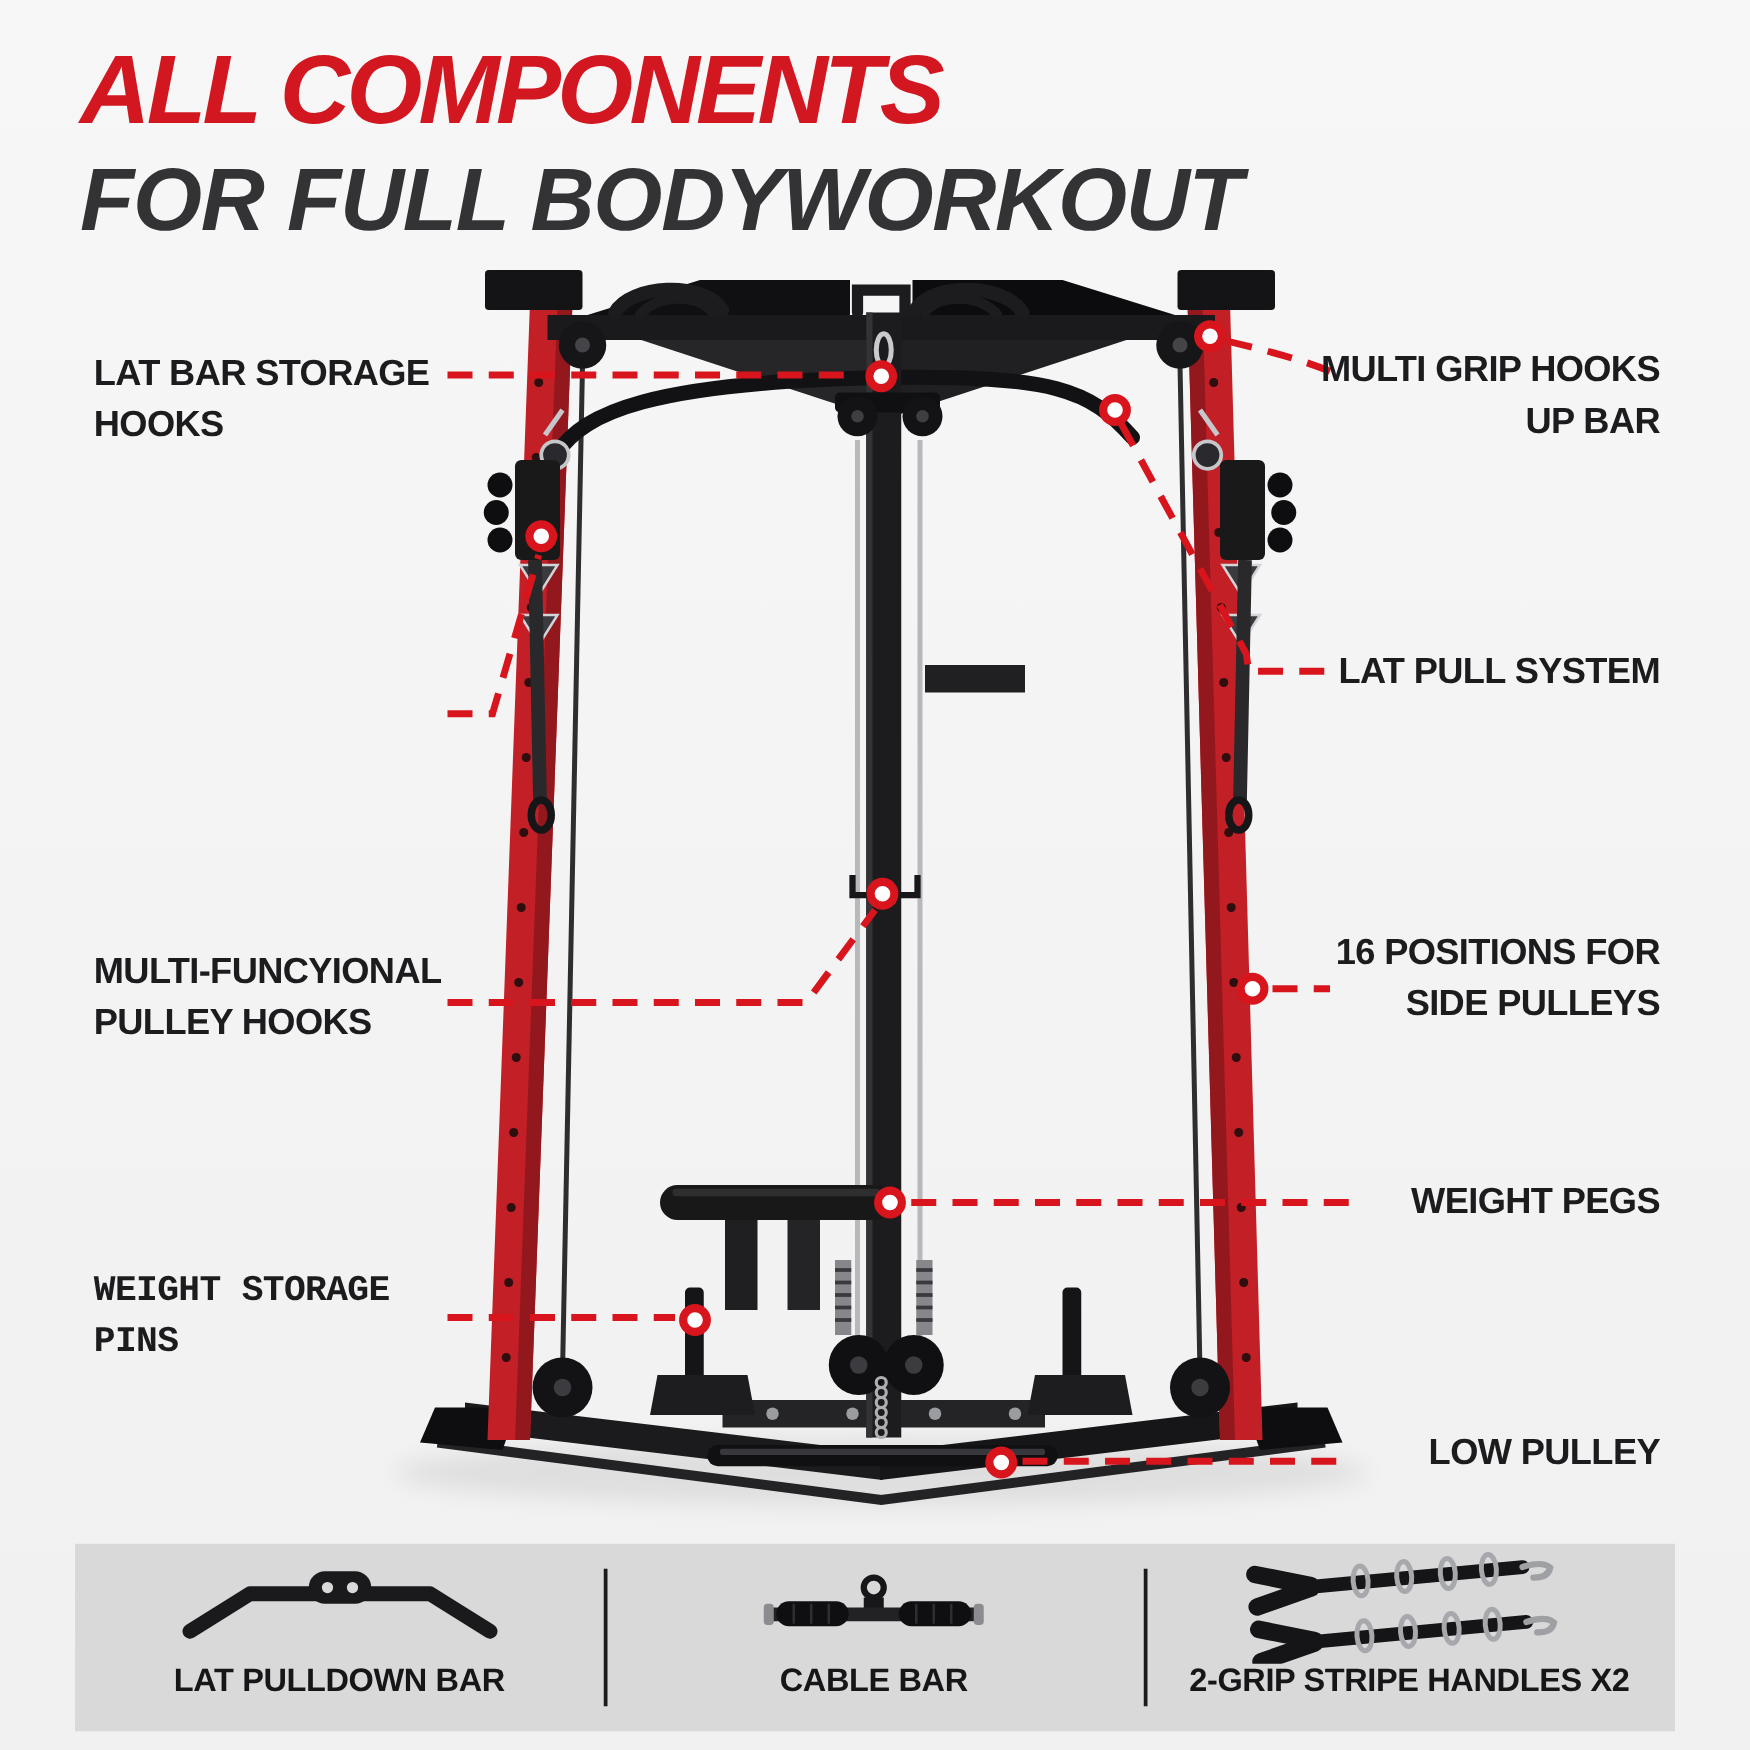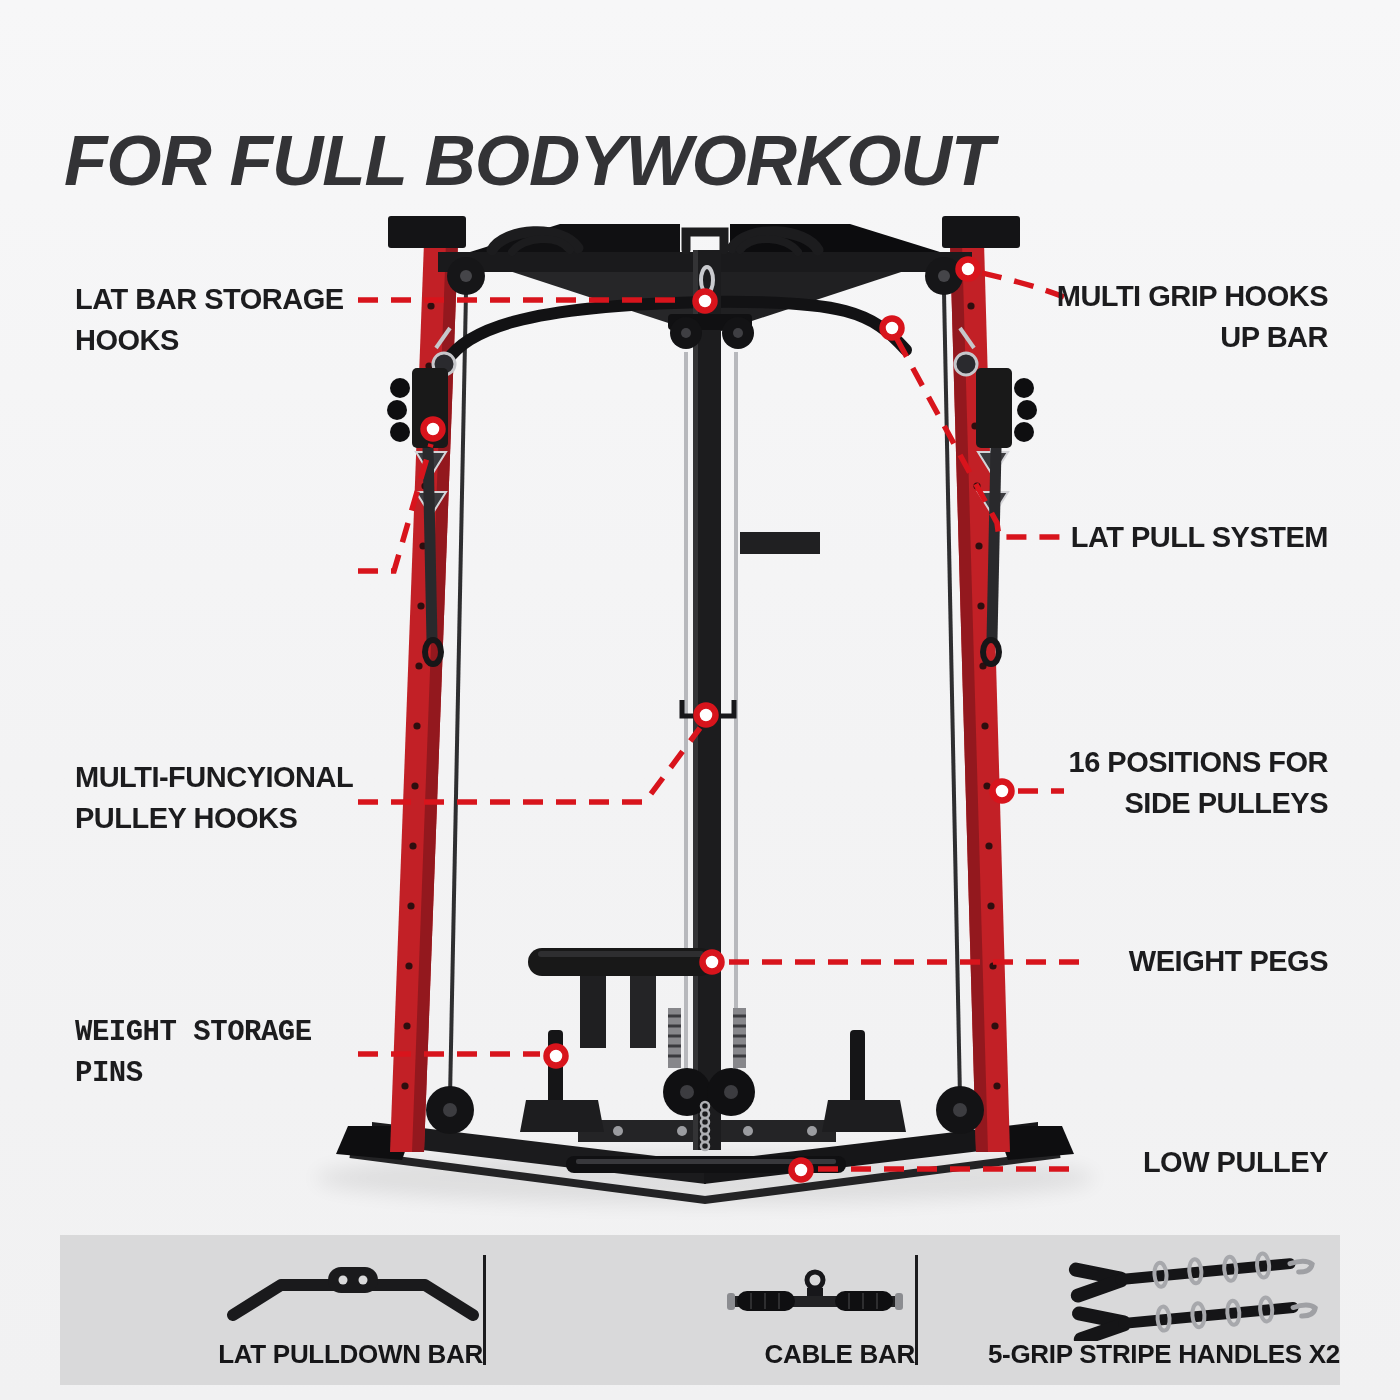--- a/index.html
+++ b/index.html
@@ -37,41 +37,42 @@
   .co-16-positions{top:742px;width:280px;}
   .co-weight-pegs{top:941px;width:340px;}
   .co-low-pulley{top:1142px;width:340px;}
   
   .panel{
     position:absolute;left:60px;top:1235px;width:1280px;height:150px;
     background:#d9d9da;display:flex;align-items:stretch;
   }
   .panel-section{
     position:relative;display:flex;flex-direction:column;
-    align-items:flex-end;justify-content:flex-start;padding-top:18px;box-sizing:border-box;
+    align-items:center;justify-content:flex-start;padding-top:8px;box-sizing:border-box;
   }
   .panel-section.s1{width:423px;}
   .panel-section.s2{width:432px;}
   .panel-section.s3{width:425px;}
   .acc-icon{height:84px;display:flex;align-items:center;justify-content:center;}
   .acc-label{
     font-weight:bold;font-size:26px;letter-spacing:-0.3px;color:#161618;
     margin-top:2px;white-space:nowrap;
   }
   .divider{
     position:absolute;top:20px;width:3px;height:110px;background:#1b1b1d;
   }
   .divider.d1{left:423px;}
   .divider.d2{left:855px;}
 </style>
 </head>
 <body>
 
 <div class="canvas">
 
+  <div class="title-main">ALL COMPONENTS</div>
   <div class="title-sub">FOR FULL BODYWORKOUT</div>
 
   <svg class="scene" viewBox="0 0 1400 1400" aria-hidden="true">
     <defs>
       <filter id="soft" x="-40%" y="-40%" width="180%" height="180%">
         <feGaussianBlur stdDeviation="10"></feGaussianBlur>
       </filter>
     </defs>
 
     <ellipse cx="705" cy="1178" rx="390" ry="26" fill="#000" opacity="0.08" filter="url(#soft)"></ellipse>
@@ -353,17 +354,17 @@
               <ellipse cx="172" cy="66" rx="6" ry="12"></ellipse>
               <ellipse cx="205" cy="65" rx="6" ry="12"></ellipse>
             </g>
             <g stroke="#9fa0a4" stroke-width="5" fill="none" stroke-linecap="round">
               <path d="M232,21 q16,-4 22,2 q-2,8 -14,7"></path>
               <path d="M232,65 q16,-4 22,2 q-2,8 -14,7"></path>
             </g>
           </g>
         </svg>
       </div>
-      <div class="acc-label">5-GRIP STRIPE HANDLES X2</div>
+      <div class="acc-label">2-GRIP STRIPE HANDLES X2</div>
     </div>
   </div>
 
 </div>
 
 </body></html>

